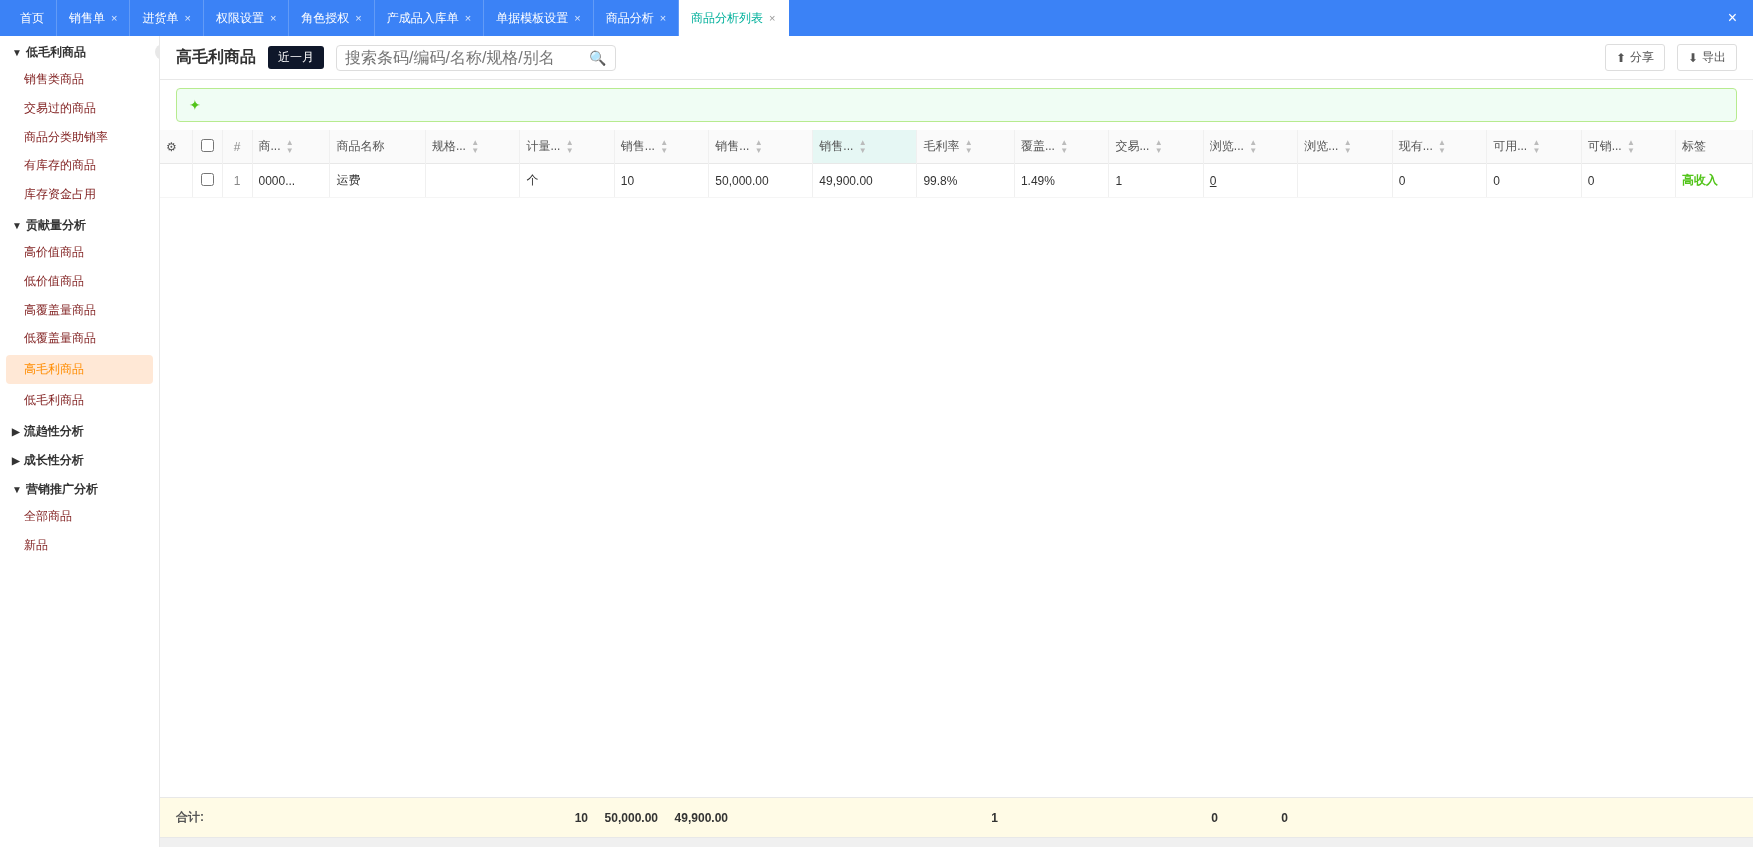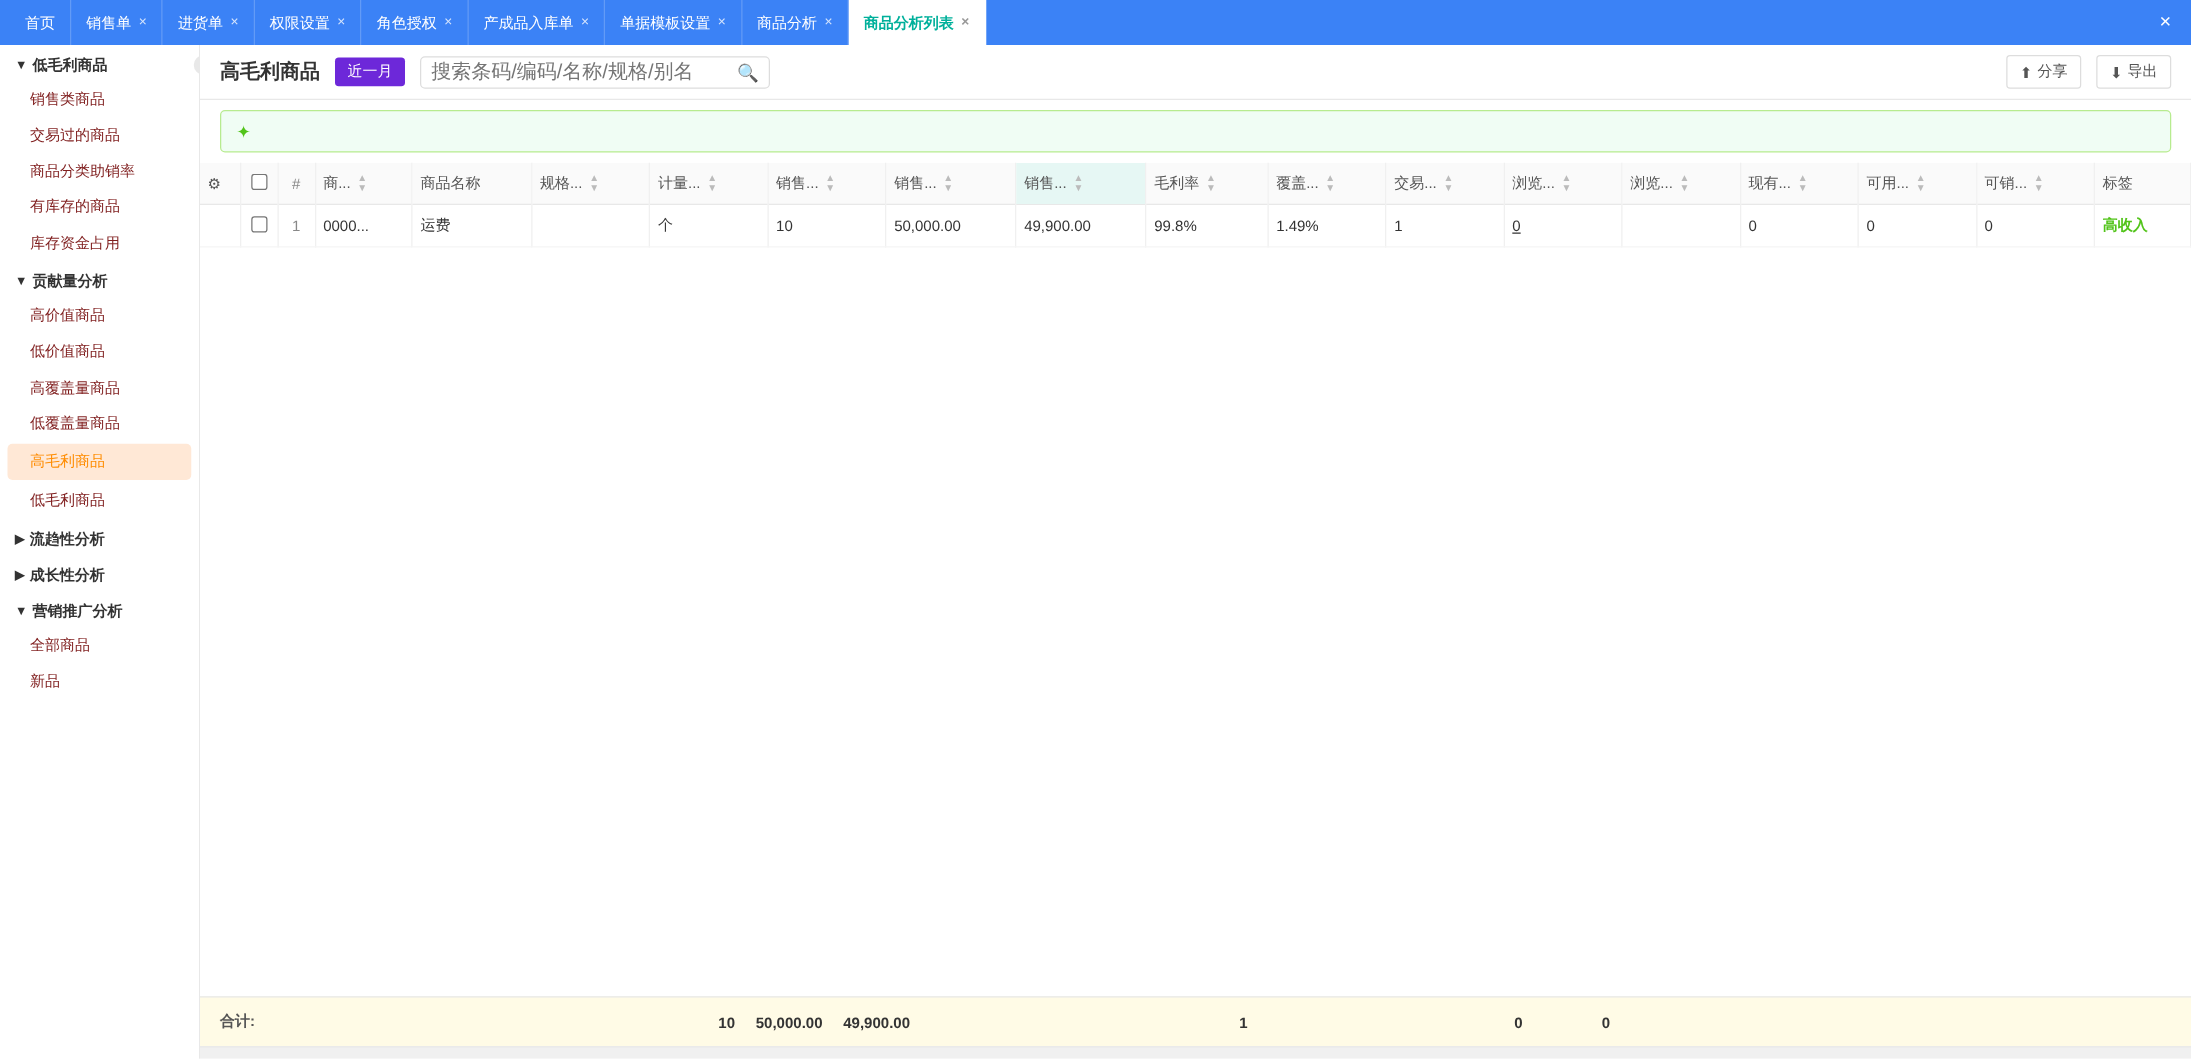--- a/index.html
+++ b/index.html
@@ -22,21 +22,21 @@
       color: #fff;
       cursor: pointer;
       white-space: nowrap;
       font-size: 13px;
       border-right: 1px solid rgba(255,255,255,0.2);
     }
     .nav-tab:first-child { border-left: none; }
     .nav-tab.active {
       background: #fff;
       color: #00b09b;
-      font-weight: bold;
+      font-weight: normal;
     }
     .nav-tab .close-x {
       margin-left: 6px;
       font-size: 11px;
       color: rgba(255,255,255,0.8);
       cursor: pointer;
     }
     .nav-tab.active .close-x { color: #999; }
     .nav-spacer { flex: 1; }
     .nav-close-btn {
@@ -123,21 +123,21 @@
       border-bottom: 1px solid #e8e8e8;
       gap: 12px;
       flex-shrink: 0;
     }
     .content-title {
       font-size: 16px;
       font-weight: bold;
       color: #333;
     }
     .period-btn {
-      background: #6d28d9;
+      background: #0f172a;
       color: #fff;
       border: none;
       border-radius: 3px;
       padding: 3px 10px;
       cursor: pointer;
       font-size: 12px;
     }
     .search-box {
       display: flex;
       align-items: center;

